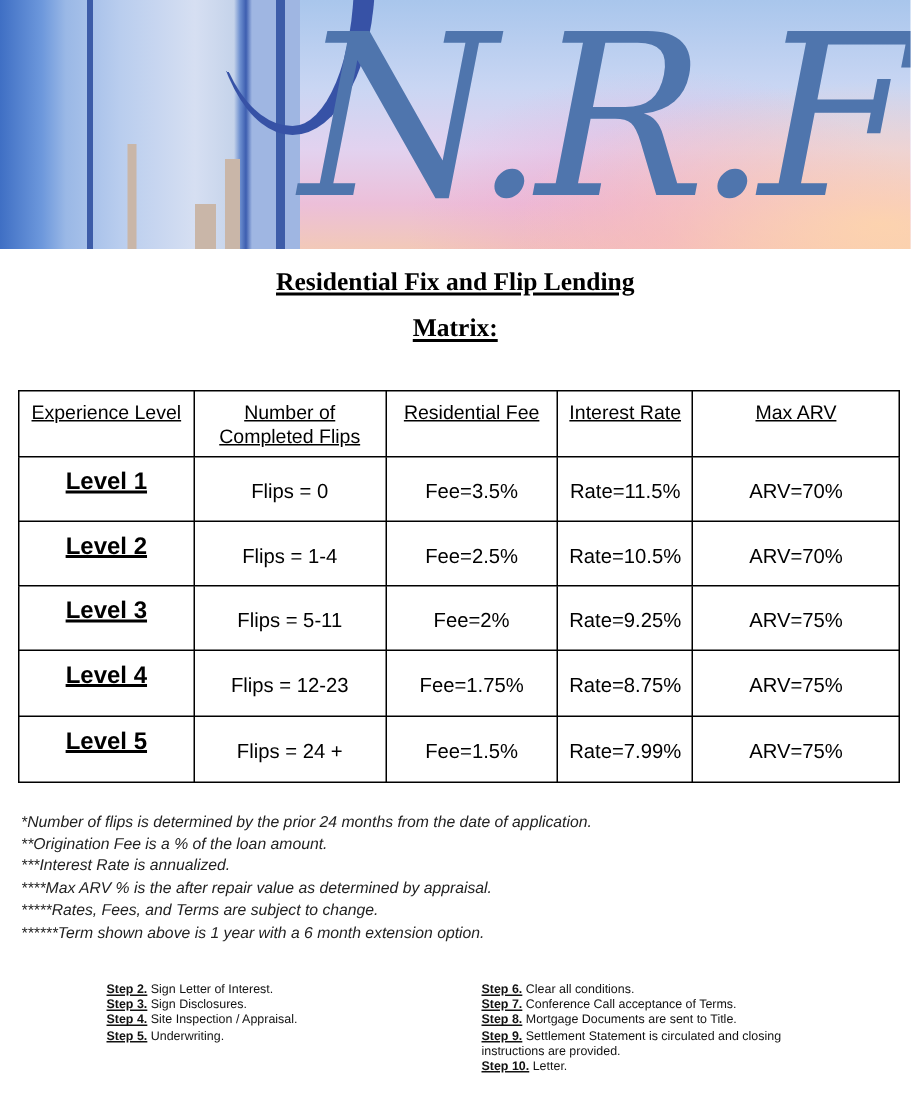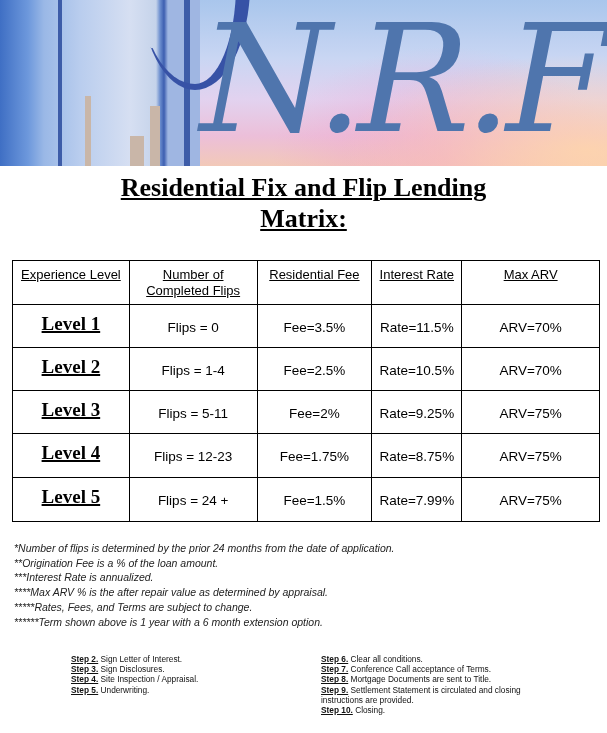--- a/index.html
+++ b/index.html
@@ -11,28 +11,28 @@
                radial-gradient(ellipse at 60% 95%,rgba(240,160,205,0.6) 0%,rgba(240,160,205,0) 50%);}
   .banner .building{position:absolute;left:0;top:0;width:200px;height:166px;
     background:linear-gradient(90deg,#3f6fc4 0%,#6d98dc 14%,#9ab8e6 22%,#b9cdee 40%,#d6dff2 65%,#c5d3ea 78%,#6d8fcf 80%,#3d5eb0 82%,#9fb6e2 84%);}
   .banner .mullion{position:absolute;top:0;width:4px;height:166px;background:#3d5ca8;}
   .banner .arc{position:absolute;left:140px;top:-120px;width:110px;height:210px;border-radius:50%;
     border-right:14px solid #3752a6;border-bottom:6px solid #3752a6;box-sizing:border-box;}
   .banner .city{position:absolute;bottom:0;width:6px;background:#c9b6a8;}
   .banner .logo{position:absolute;left:200px;top:-6px;font-family:"DejaVu Serif",serif;font-style:italic;
     font-size:150px;line-height:170px;color:#4f75ad;letter-spacing:-6px;white-space:nowrap;}
   .title{position:absolute;left:0;top:172px;width:607px;text-align:center;
-    font-family:"Liberation Serif",serif;font-weight:bold;font-size:26px;line-height:31px;}
+    font-family:"Liberation Serif",serif;font-weight:bold;font-size:17px;line-height:31px;}
   .title span{text-decoration:underline;text-decoration-thickness:2px;text-underline-offset:2px;}
   table.matrix{position:absolute;left:12px;top:260px;width:588px;height:261px;border-collapse:collapse;}
   table.matrix th, table.matrix td{border:1.5px solid #000;text-align:center;vertical-align:top;padding:0;margin-top:40px;}
   table.matrix th{font-weight:normal;font-size:13px;line-height:16px;padding-top:6px;}
   table.matrix th span{text-decoration:underline;}
   table.matrix td{font-size:13.5px;padding-top:15px;}
-  table.matrix td.level{font-weight:bold;font-size:19px;padding-top:8px;font-family:Liberation Serif, serif;}
+  table.matrix td.level{font-weight:bold;font-size:16px;padding-top:8px;}
   table.matrix td.level span{text-decoration:underline;text-decoration-thickness:2px;}
   .notes{position:absolute;left:14px;top:541px;font-size:10.5px;font-style:italic;line-height:14.7px;color:#222;}
   .steps{position:absolute;top:654px;font-size:8.3px;line-height:10.2px;color:#111;}
   .steps .lbl{font-weight:bold;text-decoration:underline;}
   .steps-left{left:71px;width:190px;}
   .steps-right{left:321px;width:200px;}
 </style>
 </head>
 <body>
 
@@ -121,14 +121,14 @@
   <div><span class="lbl">Step 3.</span><span> Sign Disclosures.</span></div>
   <div><span class="lbl">Step 4.</span><span> Site Inspection / Appraisal.</span></div>
   <div><span class="lbl">Step 5.</span><span> Underwriting.</span></div>
 </div>
 
 <div class="steps steps-right">
   <div><span class="lbl">Step 6.</span><span> Clear all conditions.</span></div>
   <div><span class="lbl">Step 7.</span><span> Conference Call acceptance of Terms.</span></div>
   <div><span class="lbl">Step 8.</span><span> Mortgage Documents are sent to Title.</span></div>
   <div><span class="lbl">Step 9.</span><span> Settlement Statement is circulated and closing instructions are provided.</span></div>
-  <div><span class="lbl">Step 10.</span><span> Closing.</span></div>
+  <div><span class="lbl">Step 10.</span><span> Letter.</span></div>
 </div>
 
 </body></html>

